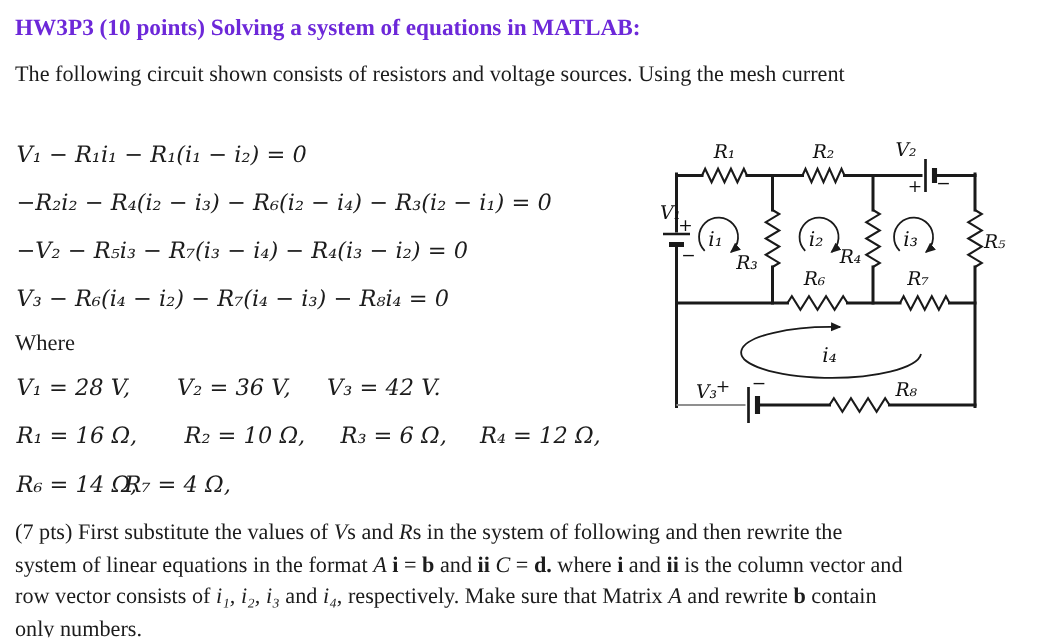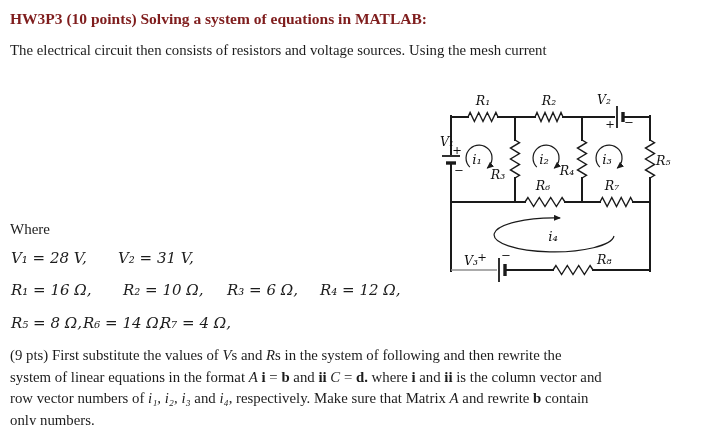--- a/index.html
+++ b/index.html
@@ -1,18 +1,18 @@
 <!DOCTYPE html>
 <html><head>
 <meta charset="utf-8">
 <style>
   html,body{margin:0;padding:0;background:#fff;}
   .page{position:relative;width:704px;height:425px;background:#ffffff;overflow:hidden;
         font-family:"Liberation Serif",serif;color:#1c1c1c;}
-  .title{position:absolute;left:10px;top:10px;font-size:15.5px;font-weight:bold;color:#7f1d1d;}
+  .title{position:absolute;left:10px;top:10px;font-size:15.5px;font-weight:bold;color:#6d28d9;}
   .intro{position:absolute;left:10px;top:40px;font-size:14.8px;line-height:21.5px;white-space:nowrap;}
   .eqs{position:absolute;left:11px;top:94px;font-size:15px;
        font-family:"DejaVu Serif","Liberation Serif",serif;font-style:italic;}
   .eq{line-height:18px;margin:0 0 14px 0;white-space:nowrap;}
   .where{position:absolute;left:10px;top:221px;font-size:15px;}
   .vals{position:absolute;display:flex;font-size:15px;font-style:italic;white-space:nowrap;
         font-family:"DejaVu Serif","Liberation Serif",serif;justify-content:center;}
   .vals span{display:inline-block;}
   #vrow{left:11px;top:249px}
   #vrow span:nth-child(1){width:107px}
@@ -41,48 +41,54 @@
   .mesh{stroke:#1a1a1a;stroke-width:1.2;fill:none;}
 </style>
 </head>
 <body>
 
 <div class="page">
 
   <div class="title">HW3P3 (10 points) Solving a system of equations in MATLAB:</div>
 
   <div class="intro">
-    <div>The electrical circuit then consists of resistors and voltage sources. Using the mesh current</div>
+    <div>The following circuit shown consists of resistors and voltage sources. Using the mesh current</div>
   </div>
 
+  <div class="eqs">
+    <div class="eq">V₁ − R₁i₁ − R₁(i₁ − i₂) = 0</div>
+    <div class="eq">−R₂i₂ − R₄(i₂ − i₃) − R₆(i₂ − i₄) − R₃(i₂ − i₁) = 0</div>
+    <div class="eq">−V₂ − R₅i₃ − R₇(i₃ − i₄) − R₄(i₃ − i₂) = 0</div>
+    <div class="eq">V₃ − R₆(i₄ − i₂) − R₇(i₄ − i₃) − R₈i₄ = 0</div>
+  </div>
 
   <div class="where">Where</div>
 
   <div class="vals" id="vrow">
     <span>V₁ = 28 V,</span>
-    <span>V₂ = 31 V,</span>
+    <span>V₂ = 36 V,</span>
+    <span>V₃ = 42 V.</span>
   </div>
 
   <div class="vals" id="rrow1">
     <span>R₁ = 16 Ω,</span>
     <span>R₂ = 10 Ω,</span>
     <span>R₃ = 6 Ω,</span>
     <span>R₄ = 12 Ω,</span>
   </div>
 
   <div class="vals" id="rrow2">
-    <span>R₅ = 8 Ω,</span>
     <span>R₆ = 14 Ω,</span>
     <span>R₇ = 4 Ω,</span>
   </div>
 
   <div class="task">
-    <div><span>(9 pts) First substitute the values of </span><span class="i">V</span><span>s and </span><span class="i">R</span><span>s in the system of following and then rewrite the</span></div>
+    <div><span>(7 pts) First substitute the values of </span><span class="i">V</span><span>s and </span><span class="i">R</span><span>s in the system of following and then rewrite the</span></div>
     <div><span>system of linear equations in the format </span><span class="i">A</span><span> </span><span class="b">i</span><span> = </span><span class="b">b</span><span> and </span><span class="b">ii</span><span> </span><span class="i">C</span><span> = </span><span class="b">d.</span><span> where </span><span class="b">i</span><span> and </span><span class="b">ii</span><span> is the column vector and</span></div>
-    <div><span>row vector numbers of </span><span class="i">i₁, i₂, i₃</span><span> and </span><span class="i">i₄</span><span>, respectively. Make sure that Matrix </span><span class="i">A</span><span> and rewrite </span><span class="b">b</span><span> contain</span></div>
+    <div><span>row vector consists of </span><span class="i">i₁, i₂, i₃</span><span> and </span><span class="i">i₄</span><span>, respectively. Make sure that Matrix </span><span class="i">A</span><span> and rewrite </span><span class="b">b</span><span> contain</span></div>
     <div><span>only numbers.</span></div>
   </div>
 
   <svg class="circuit" width="264" height="195" viewBox="0 0 264 195">
     <defs>
       <marker id="ah" markerWidth="8" markerHeight="8" refX="6" refY="3" orient="auto" markerUnits="userSpaceOnUse">
         <path d="M0,0 L7,3 L0,6 Z" fill="#1a1a1a"></path>
       </marker>
     </defs>
 

